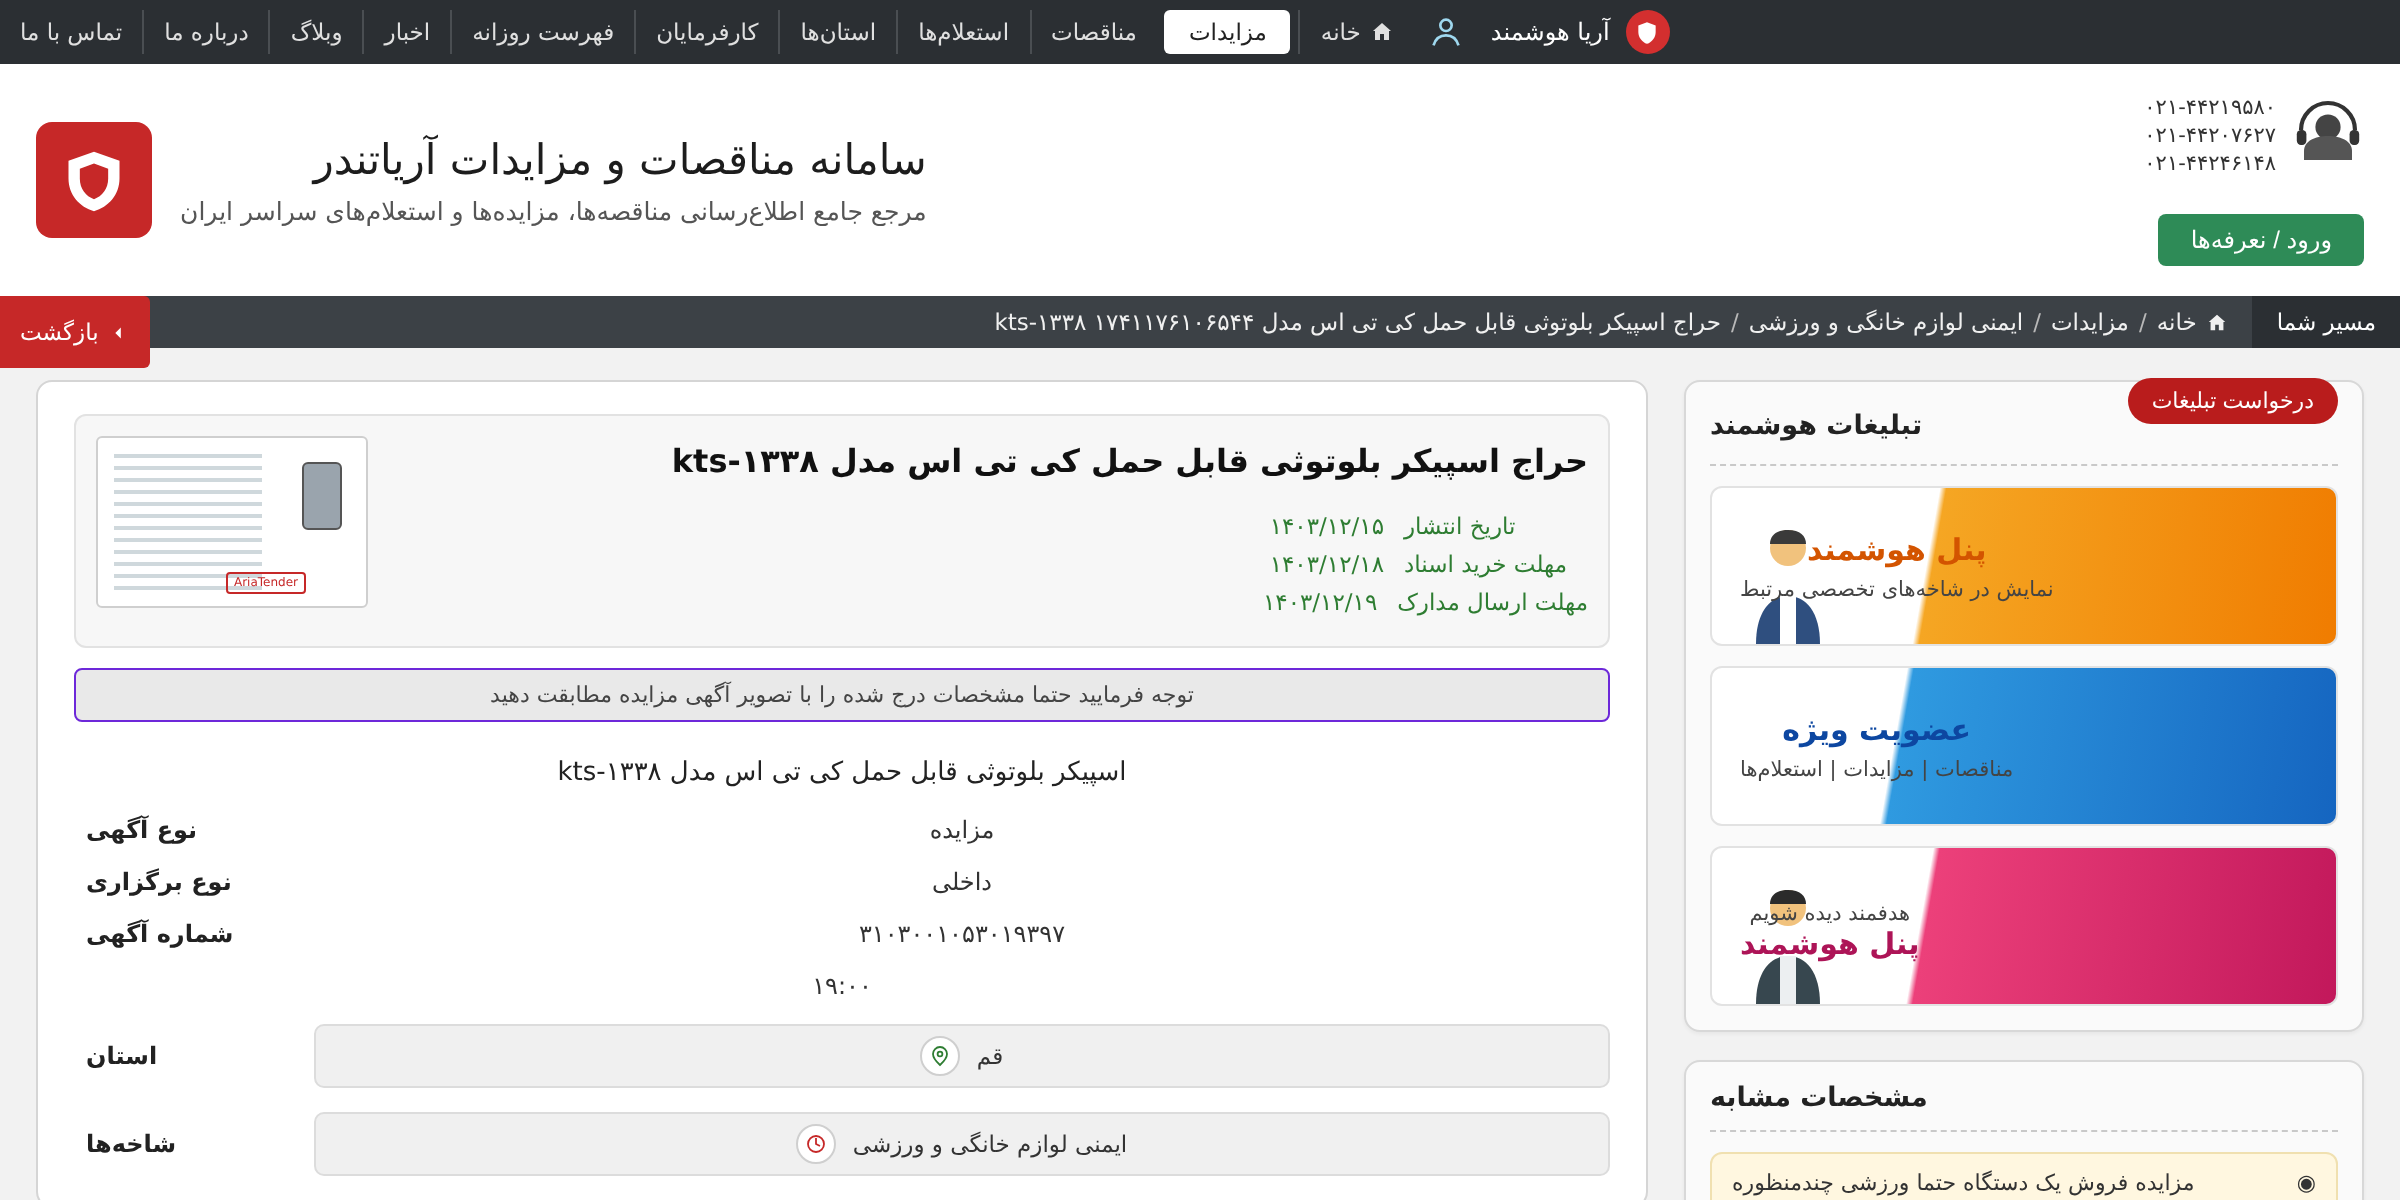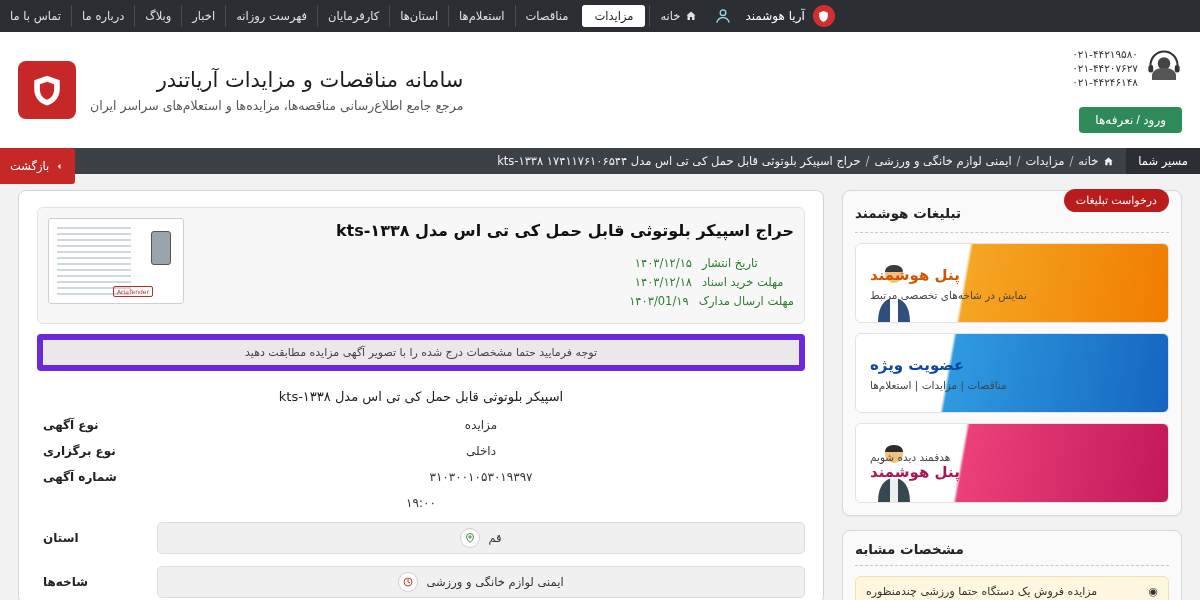--- a/index.html
+++ b/index.html
@@ -200,21 +200,21 @@
   .ad:last-child { margin-bottom: 0; }
   .ad-orange {
     background: linear-gradient(100deg,#ffffff 0%,#ffffff 35%,#f5a623 36%,#f07c00 100%);
   }
   .ad-blue {
     background: linear-gradient(100deg,#ffffff 0%,#ffffff 30%,#2f9ae0 31%,#1565c0 100%);
   }
   .ad-pink {
     background: linear-gradient(100deg,#ffffff 0%,#ffffff 34%,#ec407a 35%,#c2185b 100%);
   }
-  .ad-text { text-align: left; z-index: 2; }
+  .ad-text { text-align: center; z-index: 2; }
   .ad-t1 { font-size: 15px; font-weight: bold; color: #d35400; }
   .ad-blue .ad-t1 { color: #0d47a1; }
   .ad-pink .ad-t1 { color: #ad1457; }
   .ad-t2 { font-size: 10.5px; color: #444; margin-top: 5px; }
   .ad-person {
     position: absolute; left: 14px; bottom: 0;
     width: 48px; height: 62px;
     z-index: 1;
   }
   .sim-item {
@@ -277,21 +277,21 @@
   .date-rows { }
   .date-row {
     display: flex; justify-content: flex-start; gap: 10px;
     font-size: 11.5px; margin-bottom: 5px;
   }
   .date-key { color: #2e7d32; min-width: 92px; text-align: left; }
   .date-val { color: #2e7d32; min-width: 76px; text-align: right; }
   .notice {
     margin-top: 10px;
     background: #e9e9e9;
-    border: 6px solid #6d28d9;
+    border: 1px solid #6d28d9;
     border-radius: 4px;
     text-align: center;
     font-size: 11px;
     color: #444;
     padding: 6px 8px;
   }
   .subtitle {
     margin: 18px 0 14px;
     font-size: 13px;
     color: #222;
@@ -493,21 +493,21 @@
           <div class="date-row">
             <span class="date-key">تاریخ انتشار</span>
             <span class="date-val">۱۴۰۳/۱۲/۱۵</span>
           </div>
           <div class="date-row">
             <span class="date-key">مهلت خرید اسناد</span>
             <span class="date-val">۱۴۰۳/۱۲/۱۸</span>
           </div>
           <div class="date-row">
             <span class="date-key">مهلت ارسال مدارک</span>
-            <span class="date-val">۱۴۰۳/01/۱۹</span>
+            <span class="date-val">۱۴۰۳/۱۲/۱۹</span>
           </div>
         </div>
       </div>
       <div class="thumb">
         <div class="lines">
           <i></i>
             <i></i>
             <i></i>
             <i></i>
             <i></i>

